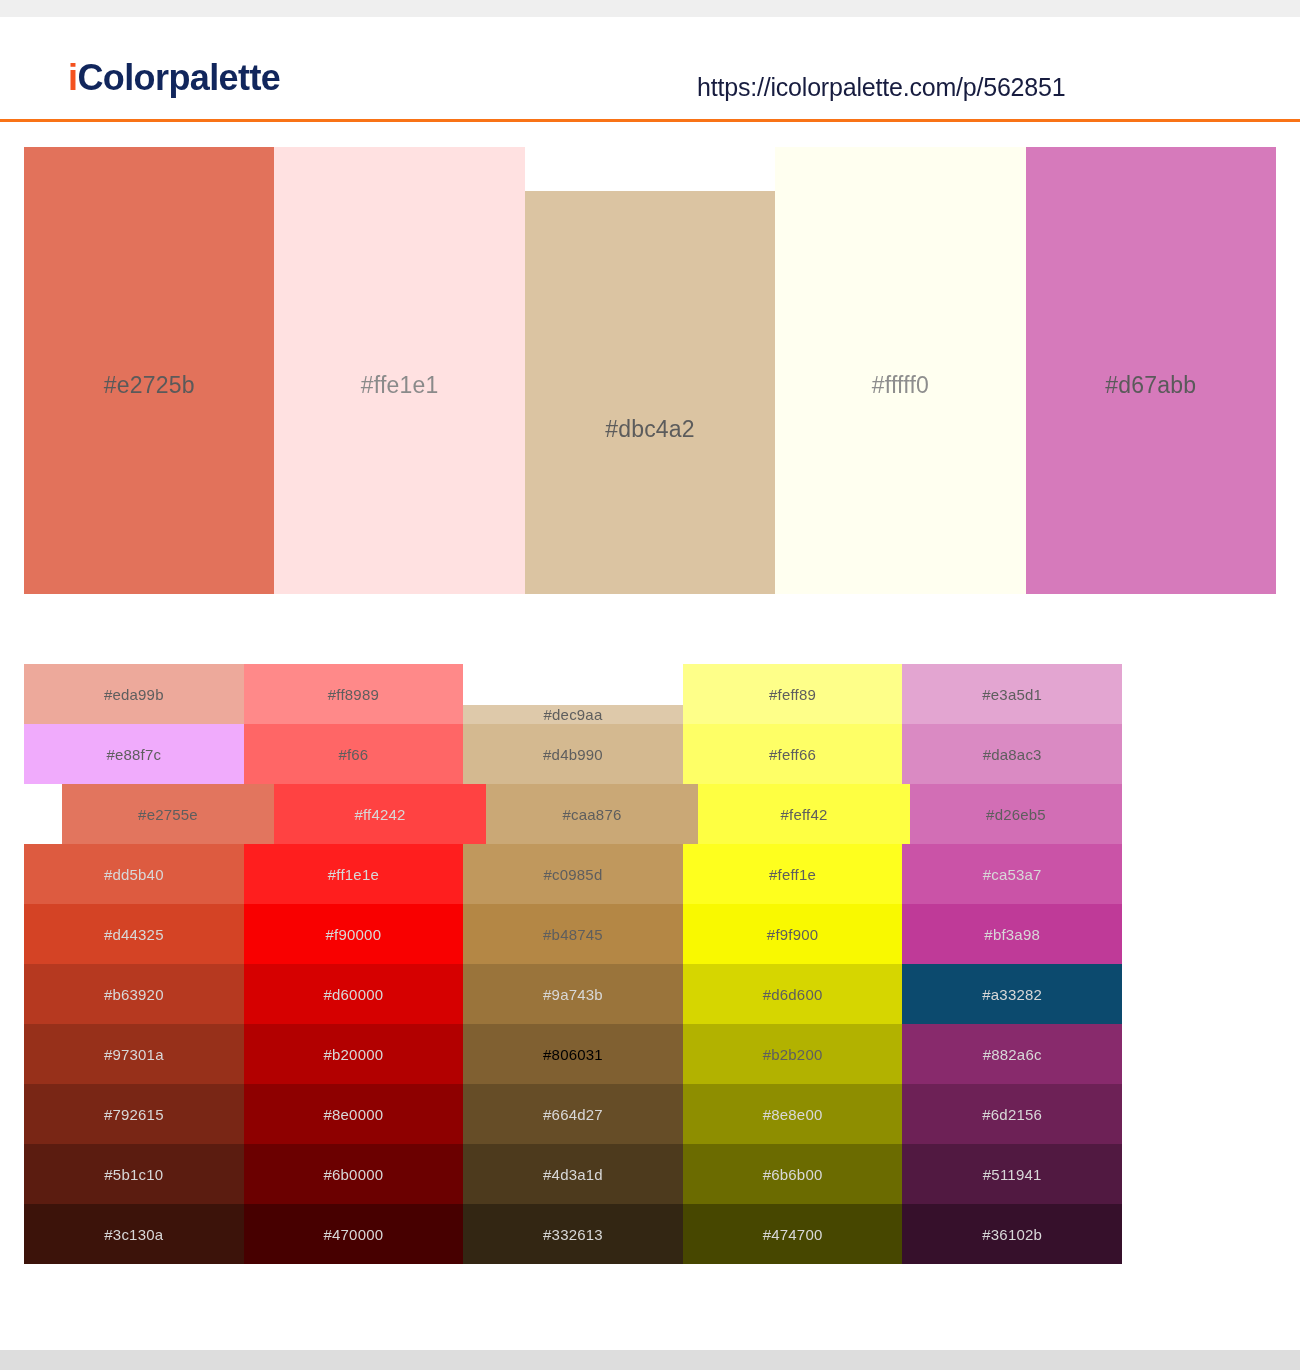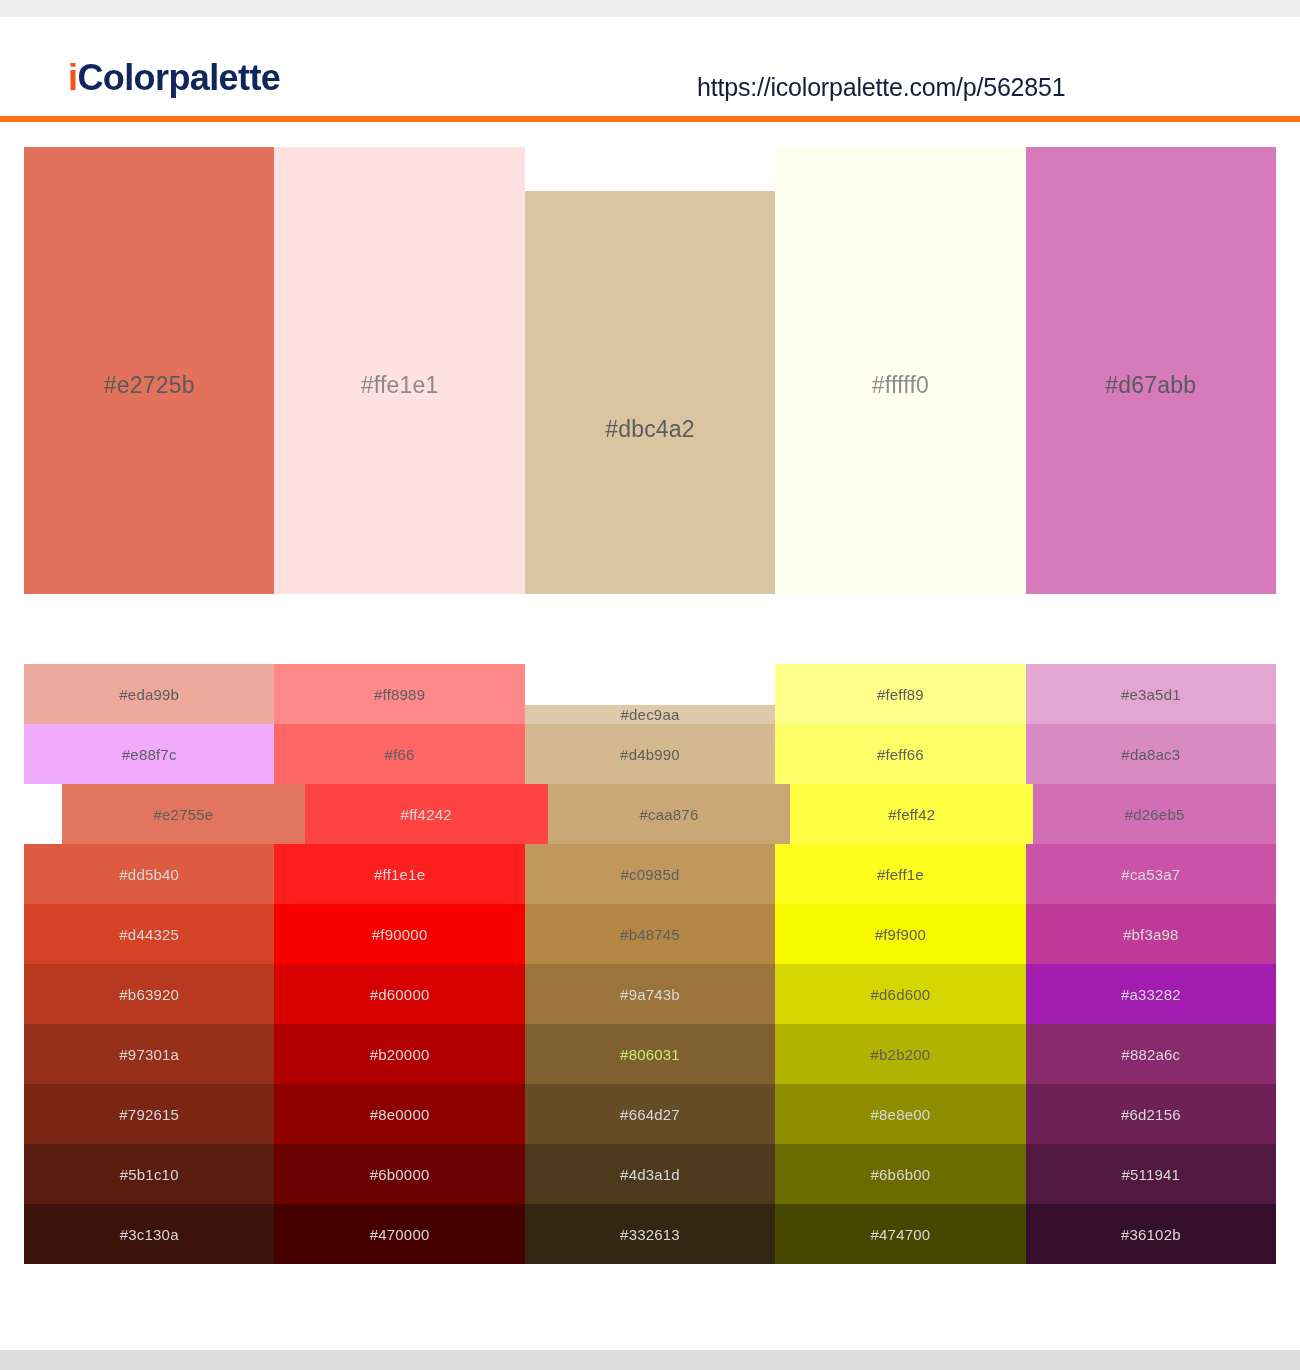--- a/index.html
+++ b/index.html
@@ -26,21 +26,21 @@
     background: #efefef;
   }
 
   
   .site-header {
     position: absolute;
     top: 17px; left: 0;
     width: 1300px;
     height: 105px;
     background: #ffffff;
-    border-bottom: 6px solid #f97316;
+    border-bottom: 3px solid #f97316;
   }
   .brand {
     position: absolute;
     left: 68px;
     top: 43px;
     font-size: 36px;
     font-weight: bold;
     letter-spacing: -0.6px;
     line-height: 1;
     white-space: nowrap;
@@ -80,21 +80,21 @@
     font-size: 23px;
     color: #58585a;
     letter-spacing: 0.2px;
   }
 
   
   .shades-grid {
     position: absolute;
     left: 24px;
     top: 664px;
-    width: 1252px;
+    width: 1098px;
     height: 600px;
     display: flex;
     flex-direction: column;
     border-radius: 32px;
   }
   .shade-row {
     flex: 1 1 0;
     display: flex;
   }
   .shade-cell {
@@ -180,26 +180,26 @@
       <div class="shade-cell" style="background: rgb(249, 0, 0); color: rgb(216, 216, 216);">#f90000</div>
       <div class="shade-cell" style="background: rgb(180, 135, 69); color: rgb(94, 94, 94);">#b48745</div>
       <div class="shade-cell" style="background: rgb(249, 249, 0); color: rgb(94, 94, 94);">#f9f900</div>
       <div class="shade-cell" style="background: rgb(191, 58, 152); color: rgb(216, 216, 216);">#bf3a98</div>
     </div>
     <div class="shade-row">
       <div class="shade-cell" style="background: rgb(182, 57, 32); color: rgb(216, 216, 216);">#b63920</div>
       <div class="shade-cell" style="background: rgb(214, 0, 0); color: rgb(216, 216, 216);">#d60000</div>
       <div class="shade-cell" style="background: rgb(154, 116, 59); color: rgb(216, 216, 216);">#9a743b</div>
       <div class="shade-cell" style="background: rgb(214, 214, 0); color: rgb(94, 94, 94);">#d6d600</div>
-      <div class="shade-cell" style="background: #a21caf; color: rgb(216, 216, 216);">#a33282</div>
+      <div class="shade-cell" style="background: #0c4a6e; color: rgb(216, 216, 216);">#a33282</div>
     </div>
     <div class="shade-row">
       <div class="shade-cell" style="background: rgb(151, 48, 26); color: rgb(216, 216, 216);">#97301a</div>
       <div class="shade-cell" style="background: rgb(178, 0, 0); color: rgb(216, 216, 216);">#b20000</div>
-      <div class="shade-cell" style="background: rgb(128, 96, 49); color: #bef264;">#806031</div>
+      <div class="shade-cell" style="background: rgb(128, 96, 49); color: #000000;">#806031</div>
       <div class="shade-cell" style="background: rgb(178, 178, 0); color: rgb(94, 94, 94);">#b2b200</div>
       <div class="shade-cell" style="background: rgb(136, 42, 108); color: rgb(216, 216, 216);">#882a6c</div>
     </div>
     <div class="shade-row">
       <div class="shade-cell" style="background: rgb(121, 38, 21); color: rgb(216, 216, 216);">#792615</div>
       <div class="shade-cell" style="background: rgb(142, 0, 0); color: rgb(216, 216, 216);">#8e0000</div>
       <div class="shade-cell" style="background: rgb(102, 77, 39); color: rgb(216, 216, 216);">#664d27</div>
       <div class="shade-cell" style="background: rgb(142, 142, 0); color: rgb(216, 216, 216);">#8e8e00</div>
       <div class="shade-cell" style="background: rgb(109, 33, 86); color: rgb(216, 216, 216);">#6d2156</div>
     </div>

